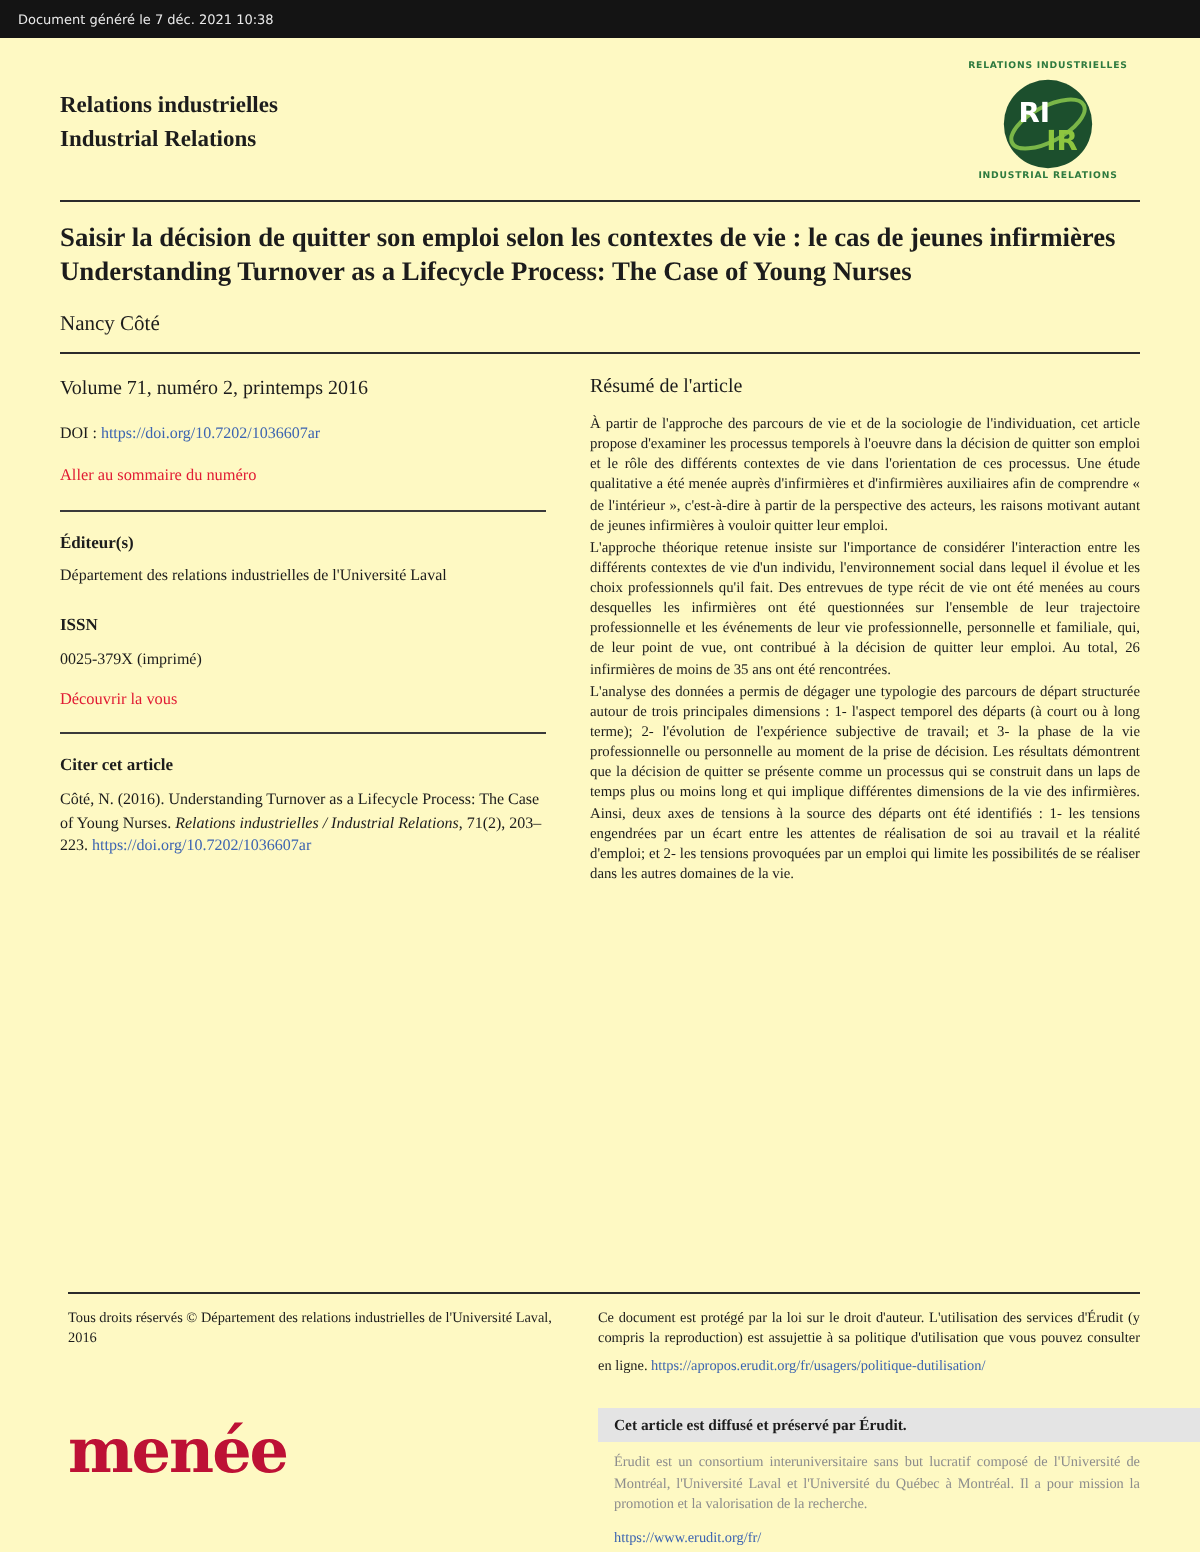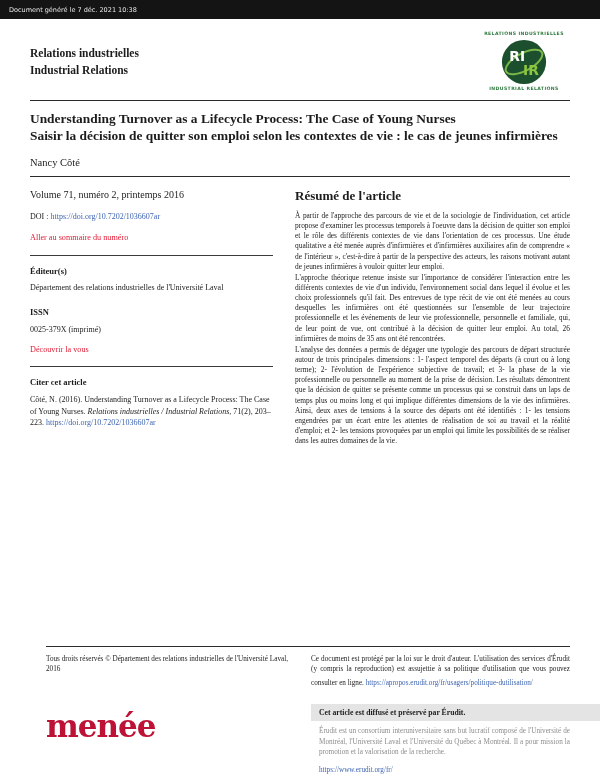--- a/index.html
+++ b/index.html
@@ -1,19 +1,19 @@
 <!DOCTYPE html>
 <html><head>
 <meta charset="utf-8">
 <style>
   * { margin:0; padding:0; box-sizing:border-box; }
   body { background:#888; font-family:"Liberation Serif","DejaVu Serif",serif; }
   .page {
     position:relative; width:600px; height:776px; margin:0 auto;
-    background:#ffffff; color:#1c1c1c; overflow:hidden;
+    background:#fef9c3; color:#1c1c1c; overflow:hidden;
   }
   
   .topbar {
     height:19px; background:#141414; color:#e9e9e9;
     display:flex; align-items:center; padding-left:9px;
     font-family:"DejaVu Sans","Liberation Sans",sans-serif; font-size:6.5px;
   }
   .content { padding:0 30px; }
   
   .header { display:flex; justify-content:space-between; margin-top:12px; }
@@ -31,24 +31,24 @@
   .col-right { flex:1; font-size:7.4px; line-height:1.37; text-align:justify; }
   .volume-line { font-size:10px; margin-bottom:9px; }
   .meta-line { margin-bottom:1px; }
   .link-blue { color:#3c64b1; text-decoration:none; cursor:pointer; word-break:break-all; }
   .link-red { color:#e11b34; text-decoration:none; cursor:pointer; display:inline-block; margin-top:8px; font-size:8.2px; }
   .sep { border:none; border-top:1px solid #3a3a3a; margin:10px 0 9px; }
   .h-small { font-weight:bold; font-size:8.5px; margin-bottom:5px; }
   .issn-block { margin-top:12px; }
   .cite-text { font-size:8px; line-height:1.45; }
   .cite-journal { font-style:italic; }
-  .abstract-heading { font-weight:bold; font-size:13px; margin-bottom:6px; text-align:left; }
+  .abstract-heading { font-weight:normal; font-size:10px; margin-bottom:6px; text-align:left; }
   .abstract p { margin:0 0 1px 0; }
   
-  .footer-section { position:absolute; left:16px; right:0; top:646px; padding:0 30px; }
+  .footer-section { position:absolute; left:4px; right:0; top:646px; padding:0 30px; }
   .footer-row { display:flex; gap:22px; margin-top:7px; }
   .f-left { width:243px; flex:none; font-size:7.2px; line-height:1.45; }
   .f-right { flex:1; font-size:7.2px; line-height:1.45; text-align:justify; }
   .policy-link { display:inline-block; margin-top:3px; font-size:7.2px; }
   .bottom-row { display:flex; gap:22px; margin-top:16px; align-items:flex-start; }
   .erudit-wordmark {
     width:243px; flex:none; font-size:31px; font-weight:bold; color:#bd1135;
     font-family:"DejaVu Serif","Liberation Serif",serif; letter-spacing:-1px; padding-top:4px;
     cursor:pointer;
   }
@@ -84,22 +84,22 @@
             <text x="24" y="39" fill="#8dcife" font-size="15" font-weight="bold" font-family="DejaVu Sans, sans-serif" style="fill:#8dc63f">IR</text>
           </svg>
         </div>
         <div class="logo-mini-text">INDUSTRIAL RELATIONS</div>
       </div>
     </div>
 
     <hr class="rule">
 
     <div class="titles">
+      <div>Saisir la décision de quitter son emploi selon les contextes de vie : le cas de jeunes infirmières</div>
       <div>Understanding Turnover as a Lifecycle Process: The Case of Young Nurses</div>
-      <div>Saisir la décision de quitter son emploi selon les contextes de vie : le cas de jeunes infirmières</div>
     </div>
 
     <div class="author">Nancy Côté</div>
 
     <hr class="rule">
 
     <div class="columns">
       <div class="col-left">
         <div class="volume-line">Volume 71, numéro 2, printemps 2016</div>
         <div class="meta-line">

